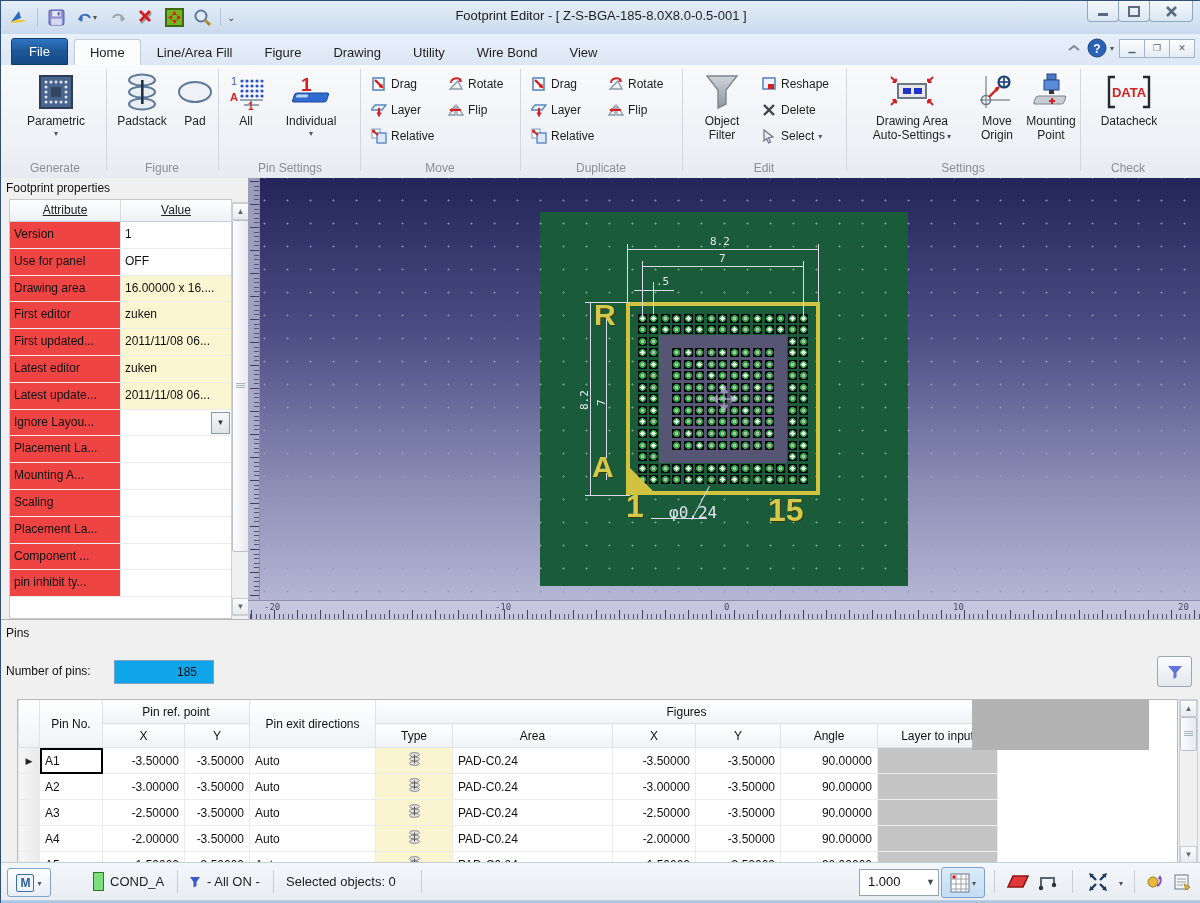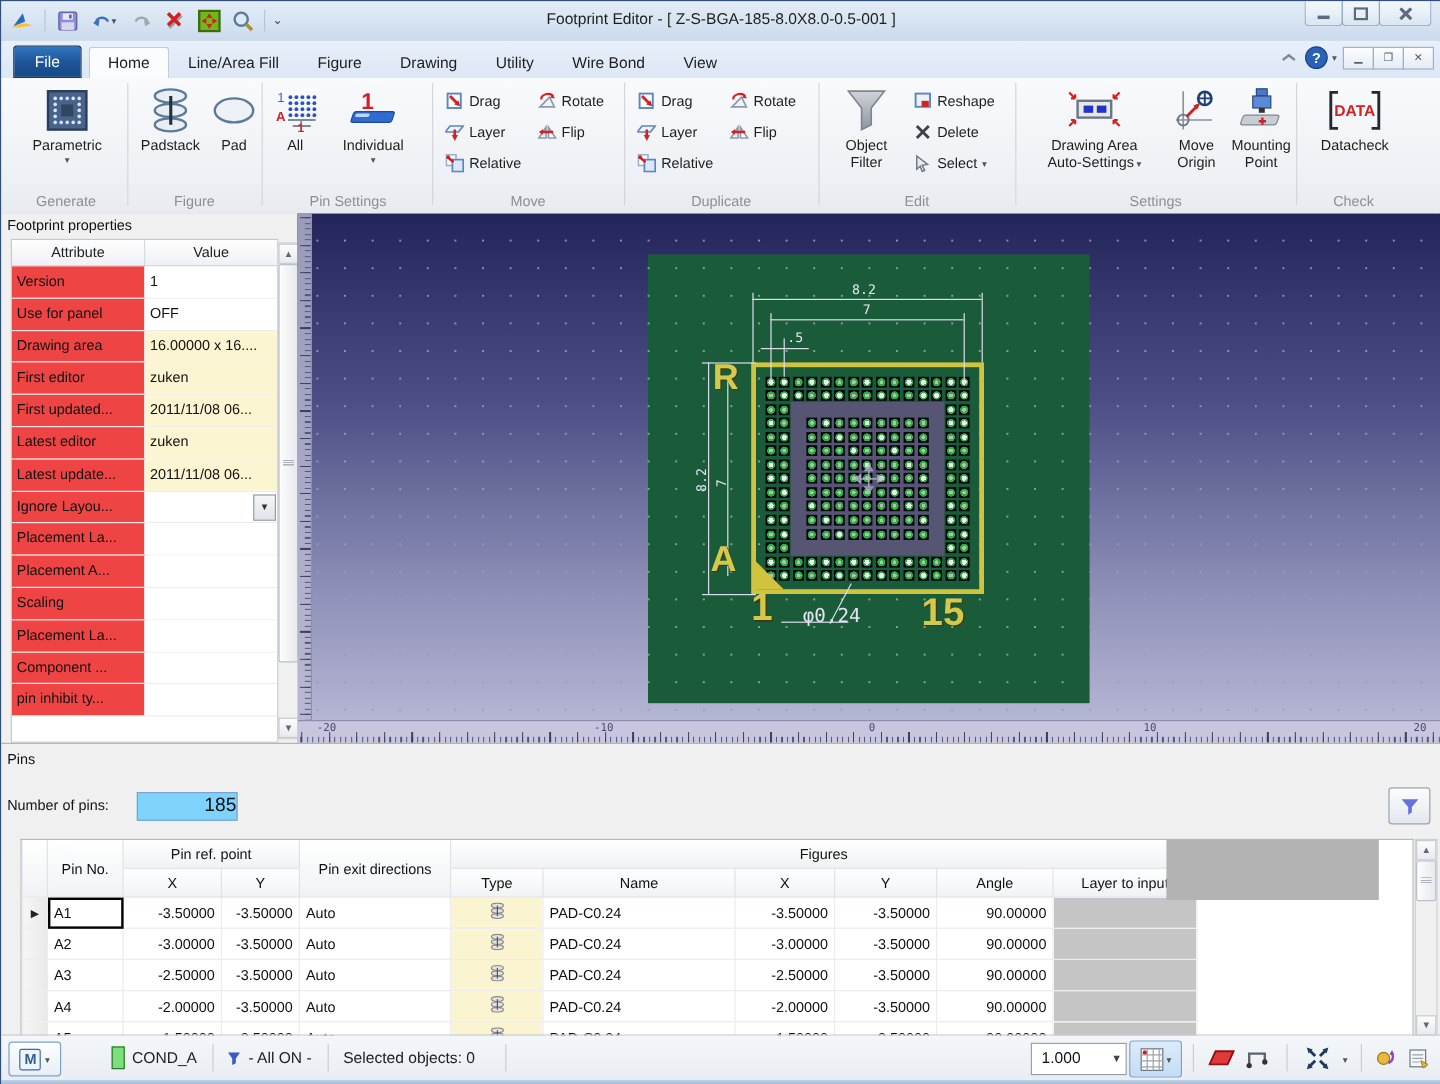--- a/index.html
+++ b/index.html
@@ -37,21 +37,21 @@
   .lbtn .lb{margin-top:2px;line-height:14px;text-align:center;}
   .dd{font-size:8px;color:#555;line-height:8px;margin-top:2px;}
   .scol{position:absolute;top:8px;display:flex;flex-direction:column;gap:5px;}
   .sbtn{display:flex;align-items:center;gap:4px;height:21px;font-size:12px;color:#1e1e1e;padding:0 2px;border-radius:2px;}
   .sicon{width:16px;height:16px;flex:0 0 16px;}
   
   #props{position:absolute;left:0;top:177px;width:247px;height:441px;background:#f0f0f0;border-right:1px solid #9aa0a8;}
   #props-title{position:absolute;left:5px;top:3px;font-size:12px;color:#111;}
   #props-table{position:absolute;left:8px;top:21px;width:221px;bottom:0;overflow:hidden;background:#fff;border:1px solid #c8c8c8;}
   .phead{display:flex;height:21px;background:linear-gradient(#fefefe,#eef1f5);border-bottom:1px solid #c3cedb;}
-  .phead div{font-size:12px;color:#222;text-align:center;line-height:21px;}
+  .phead div{font-size:12px;color:#222;text-align:center;line-height:21px;text-decoration:underline;}
   .prow{display:flex;height:25.8px;border-bottom:1px solid #ececec;}
   .pattr{width:106px;background:#ef4444;font-size:12px;color:#111;line-height:24px;padding-left:4px;
          border-right:1px solid #e4e4e4;white-space:nowrap;overflow:hidden;}
   .pval{flex:1;background:#fff;font-size:12px;color:#111;line-height:24px;padding-left:4px;white-space:nowrap;overflow:hidden;position:relative;}
   .pval.y{background:#fcf5d2;}
   .pattr.sel{outline:2px solid #000;outline-offset:-2px;background:#fdf8dd;}
   .combo{position:absolute;right:1px;top:2px;width:17px;height:20px;border:1px solid #8e98a5;
          background:linear-gradient(#f6f7f8,#dfe3e8);font-size:8px;color:#333;text-align:center;line-height:19px;}
   .scrollv{position:absolute;width:17px;background:#f0f0f0;border:1px solid #d0d0d0;}
   .sarrow{position:absolute;left:0;width:15px;height:15px;font-size:8px;color:#606878;text-align:center;line-height:15px;background:linear-gradient(#fcfcfc,#e8eaee);border:1px solid #c8ccd4;}
@@ -85,22 +85,22 @@
   .rlab{position:absolute;top:1px;font-size:9px;color:#4a4a6e;font-family:"DejaVu Sans Mono",monospace;}
   #vruler{position:absolute;left:0;top:0;bottom:18px;width:11px;background:#b9b9d2cc;border-right:1px solid #8e8eae;
     background-image:
       repeating-linear-gradient(180deg,#3e3e60 0 1px,transparent 1px 23px),
       repeating-linear-gradient(180deg,#55557a 0 1px,transparent 1px 4.6px);
     background-size:9px 100%,5px 100%;background-position:right 3px,right 3px;background-repeat:repeat-y;}
   
   #pins{position:absolute;left:0;top:618px;width:100%;height:244px;background:#f0f0f0;border-top:1px solid #b5b5b5;}
   #pins-title{position:absolute;left:5px;top:6px;font-size:12px;color:#111;}
   #pins-countlbl{position:absolute;left:5px;top:44px;font-size:12px;color:#111;}
-  #pins-count{position:absolute;left:113px;top:40px;width:82px;height:22px;border:1px solid #7da2ce;background:#7dd3fc;
-              font-size:16px;color:#111;text-align:right;line-height:22px;padding-right:0;}
+  #pins-count{position:absolute;left:113px;top:40px;width:82px;height:22px;border:1px solid #7da2ce;background:#0ea5e9;
+              font-size:12px;color:#111;text-align:right;line-height:22px;padding-right:16px;}
   #pins-filter-btn{position:absolute;right:9px;top:36px;width:33px;height:29px;border:1px solid #9aa4b2;border-radius:3px;
               background:linear-gradient(#fbfcfd,#e3e8ee);display:flex;align-items:center;justify-content:center;}
   #pins-table-wrap{position:absolute;left:16px;top:79px;right:23px;bottom:0;background:#fff;border:1px solid #b9b9b9;border-bottom:none;overflow:hidden;}
   table.pins{border-collapse:collapse;table-layout:fixed;font-size:12px;color:#111;}
   table.pins th{font-weight:normal;background:linear-gradient(#ffffff,#f0f2f5);border:1px solid #dfe3e8;border-top:none;height:23px;padding:0;}
   table.pins td{border:1px solid #ececec;height:25px;padding:0 5px;white-space:nowrap;overflow:hidden;}
   td.num{text-align:right;}
   td.selcol{background:linear-gradient(90deg,#f6f6f6,#e9e9e9);border-right:1px solid #c6c6c6;text-align:center;font-size:9px;color:#222;padding:0;}
   td.typec{background:#fbf4d0;text-align:center;}
   td.layerc{background:#c5c5c5;}
@@ -590,21 +590,21 @@
             <div class="pattr">Ignore Layou...</div>
             <div class="pval">
               <span class="combo">▼</span>
             </div>
           </div>
           <div class="prow">
             <div class="pattr">Placement La...</div>
             <div class="pval"></div>
           </div>
           <div class="prow">
-            <div class="pattr">Placement A...</div>
+            <div class="pattr">Mounting A...</div>
             <div class="pval"></div>
           </div>
           <div class="prow">
             <div class="pattr">Scaling</div>
             <div class="pval"></div>
           </div>
           <div class="prow">
             <div class="pattr">Placement La...</div>
             <div class="pval"></div>
           </div>
@@ -1265,21 +1265,21 @@
             <th rowspan="2"></th>
             <th rowspan="2">Pin No.</th>
             <th colspan="2">Pin ref. point</th>
             <th rowspan="2">Pin exit directions</th>
             <th colspan="6">Figures</th>
           </tr>
           <tr>
             <th>X</th>
             <th>Y</th>
             <th>Type</th>
-            <th>Name</th>
+            <th>Area</th>
             <th>X</th>
             <th>Y</th>
             <th>Angle</th>
             <th>Layer to input</th>
           </tr>
         </thead>
         <tbody id="pins-tbody">
             <tr>
               <td class="selcol">▶</td>
               <td class="pinsel">A1</td>

